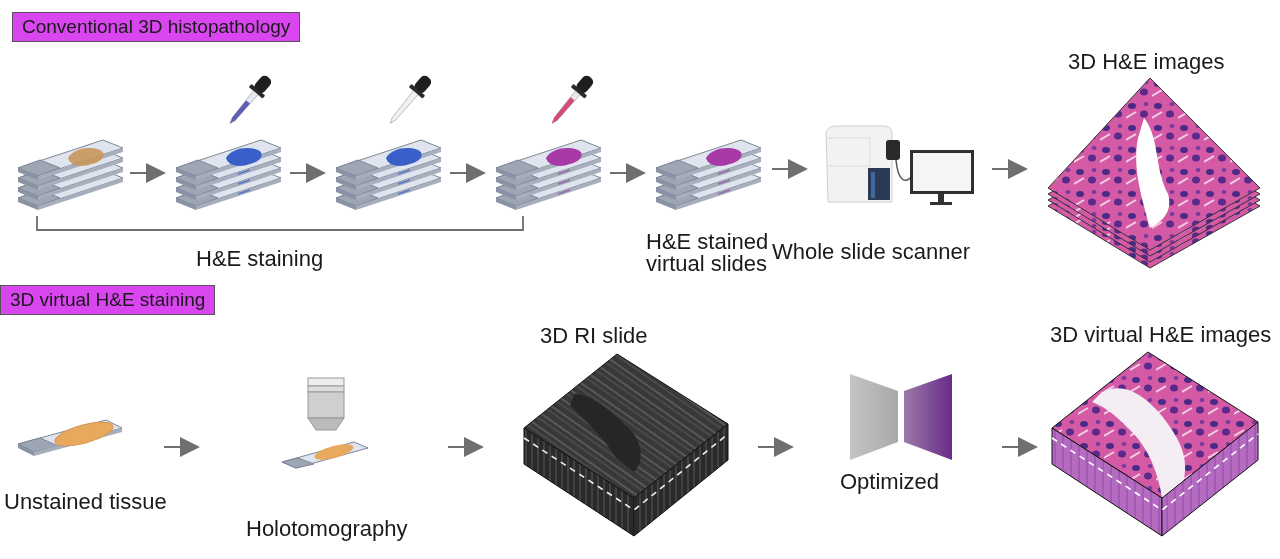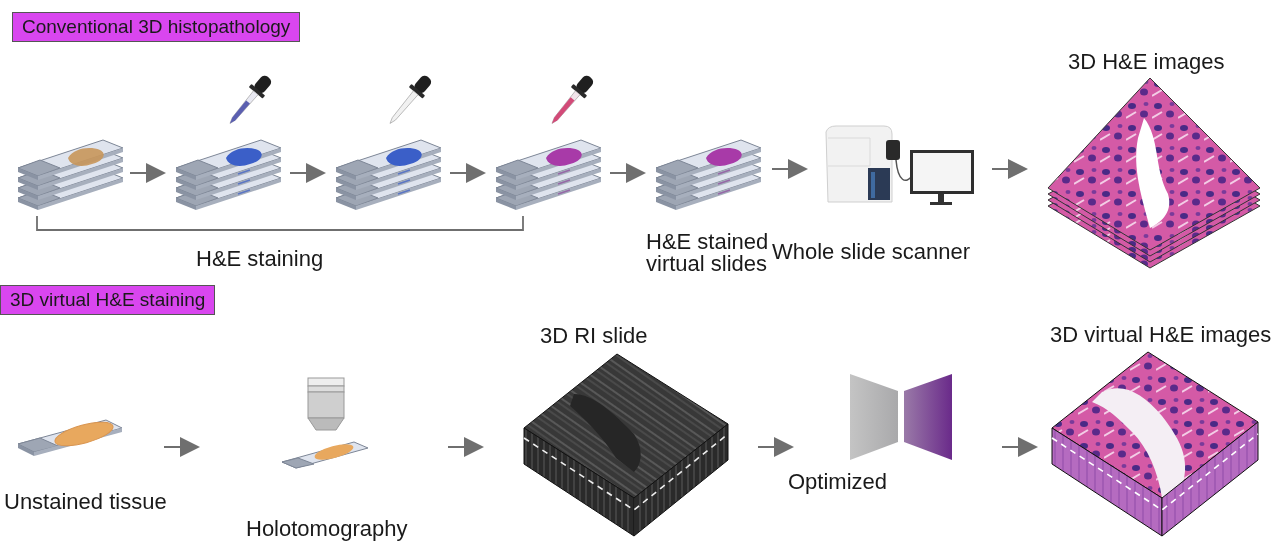--- a/index.html
+++ b/index.html
@@ -207,21 +207,21 @@
   <path d="M0,84 L110,156 L204,80" fill="none" stroke="#eee" stroke-width="1.6" stroke-dasharray="6,5"></path>
 </svg>
 <svg style="left:756px;top:442px;" width="40" height="10">
     <line x1="2" y1="5" x2="34" y2="5" stroke="#6f6f6f" stroke-width="2" marker-end="url(#ah)"></line>
   </svg>
 
 <svg style="left:850px;top:374px;" width="106" height="86">
   <path d="M0,0 L48,17 L48,68 L0,86 Z" fill="url(#ng1)"></path>
   <path d="M54,17 L102,0 L102,86 L54,68 Z" fill="url(#ng2)"></path>
 </svg>
-<div class="label" style="left:788px;top:471px;width:150px;">
+<div class="label" style="left:840px;top:471px;width:150px;">
   <div>Optimized</div>
 </div>
 <svg style="left:1000px;top:442px;" width="40" height="10">
     <line x1="2" y1="5" x2="34" y2="5" stroke="#6f6f6f" stroke-width="2" marker-end="url(#ah)"></line>
   </svg>
 
 <div class="label" style="left:1050px;top:324px;width:206px;">3D virtual H&amp;E images</div>
 <svg style="left:1052px;top:352px;" width="210" height="190">
   <path d="M0,76 L96,0 L206,70 L110,146 Z" fill="url(#hePat)" stroke="#111"></path>
   <path d="M50,40 C70,30 90,40 110,64 C130,90 140,110 128,140 L110,146 C106,120 96,96 80,80 C66,66 56,56 40,50 Z" fill="#f4eef4"></path>

